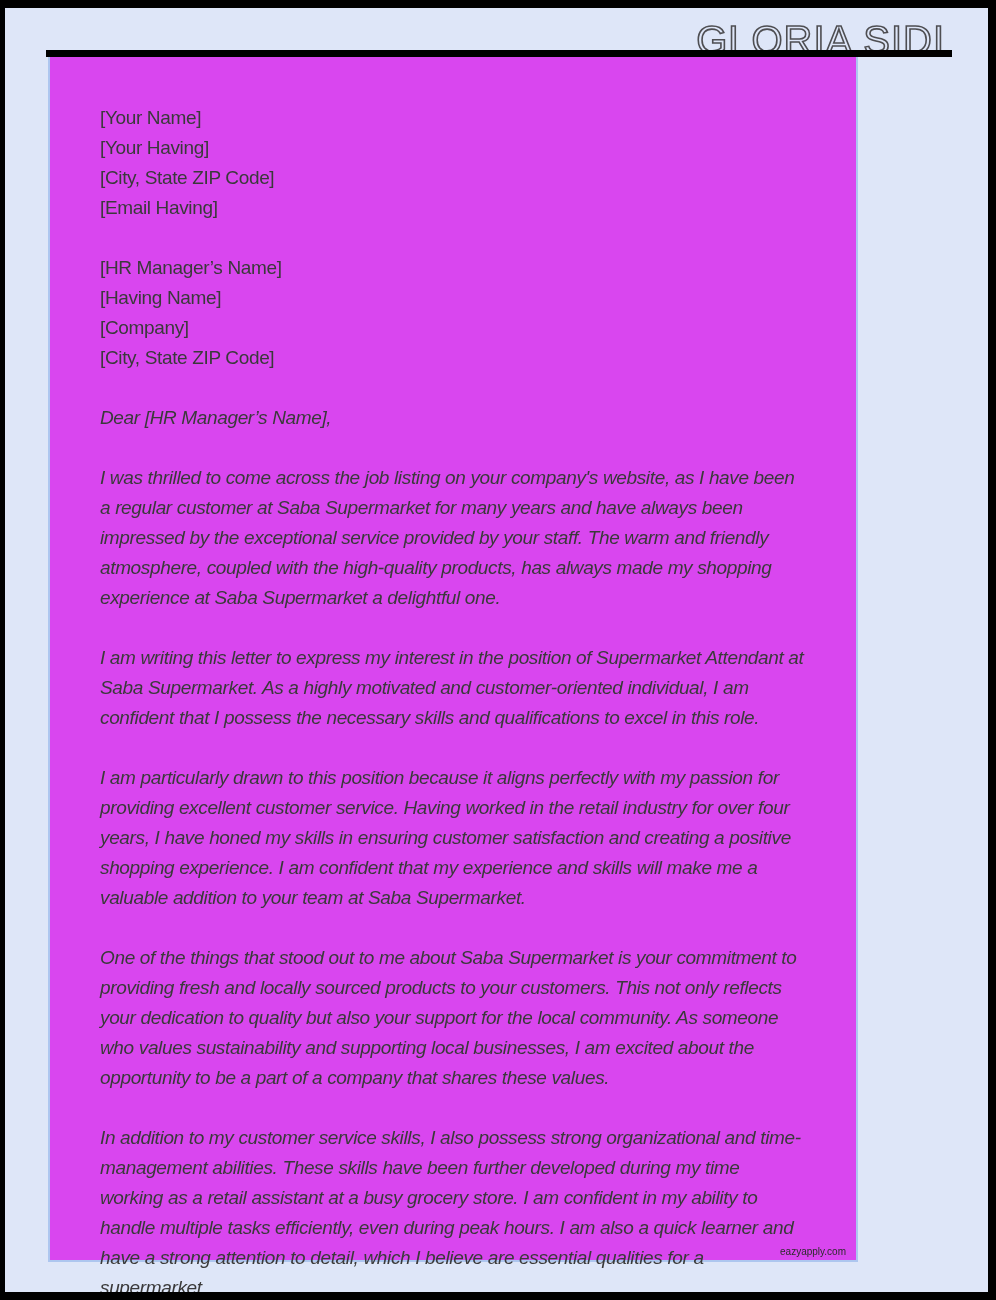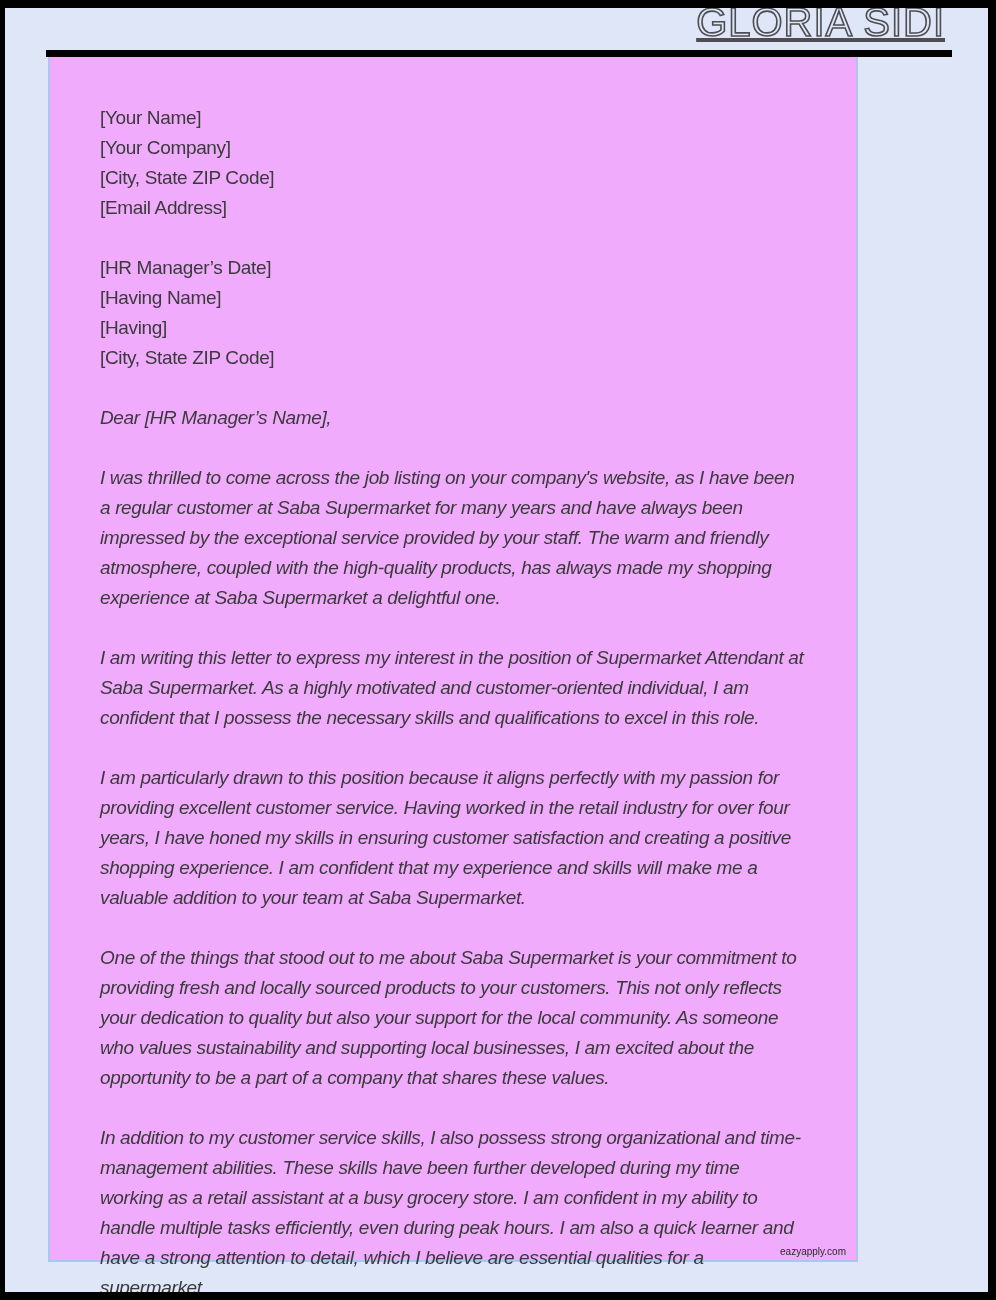--- a/index.html
+++ b/index.html
@@ -20,49 +20,48 @@
     border-right: 8px solid #000;
     border-bottom: 8px solid #000;
     border-left: 5px solid #000;
     box-sizing: border-box;
     z-index: 10;
     pointer-events: none;
   }
 
   .header-name {
     position: absolute;
-    top: 0;
+    top: 18px;
     right: 51px;
     font-size: 40px;
     line-height: 44px;
     letter-spacing: 1px;
     font-weight: 400;
     color: transparent;
     -webkit-text-stroke: 1.6px #4e4e52;
     white-space: nowrap;
-    text-decoration: underline;
   }
 
   .header-rule {
     position: absolute;
     left: 46px;
     top: 50px;
     width: 906px;
     height: 7px;
     background: #000;
   }
 
   .page {
     position: absolute;
     left: 48px;
     top: 57px;
     width: 810px;
     height: 1205px;
     box-sizing: border-box;
-    background: #f0abfc;
+    background: #d946ef;
     border: 2px solid #adc6ef;
     border-top: none;
   }
 
   .content {
     padding: 46px 50px 0 50px;
     color: #3a3a3a;
     font-size: 19px;
     line-height: 30px;
     letter-spacing: -0.35px;
@@ -87,29 +86,29 @@
 <body>
 
 <div class="header-name">GLORIA SIDI</div>
 <div class="header-rule"></div>
 
 <div class="page">
   <div class="content">
 
     <div class="block">
       <div class="line">[Your Name]</div>
-      <div class="line">[Your Company]</div>
+      <div class="line">[Your Having]</div>
       <div class="line">[City, State ZIP Code]</div>
-      <div class="line">[Email Address]</div>
+      <div class="line">[Email Having]</div>
     </div>
 
     <div class="block">
-      <div class="line">[HR Manager’s Date]</div>
+      <div class="line">[HR Manager’s Name]</div>
       <div class="line">[Having Name]</div>
-      <div class="line">[Having]</div>
+      <div class="line">[Company]</div>
       <div class="line">[City, State ZIP Code]</div>
     </div>
 
     <p>Dear [HR Manager’s Name],</p>
 
     <p>I was thrilled to come across the job listing on your company's website, as I have been a regular customer at Saba Supermarket for many years and have always been impressed by the exceptional service provided by your staff. The warm and friendly atmosphere, coupled with the high-quality products, has always made my shopping experience at Saba Supermarket a delightful one.</p>
     <p>I am writing this letter to express my interest in the position of Supermarket Attendant at Saba Supermarket. As a highly motivated and customer-oriented individual, I am confident that I possess the necessary skills and qualifications to excel in this role.</p>
     <p>I am particularly drawn to this position because it aligns perfectly with my passion for providing excellent customer service. Having worked in the retail industry for over four years, I have honed my skills in ensuring customer satisfaction and creating a positive shopping experience. I am confident that my experience and skills will make me a valuable addition to your team at Saba Supermarket.</p>
     <p>One of the things that stood out to me about Saba Supermarket is your commitment to providing fresh and locally sourced products to your customers. This not only reflects your dedication to quality but also your support for the local community. As someone who values sustainability and supporting local businesses, I am excited about the opportunity to be a part of a company that shares these values.</p>
     <p>In addition to my customer service skills, I also possess strong organizational and time-management abilities. These skills have been further developed during my time working as a retail assistant at a busy grocery store. I am confident in my ability to handle multiple tasks efficiently, even during peak hours. I am also a quick learner and have a strong attention to detail, which I believe are essential qualities for a supermarket</p>

